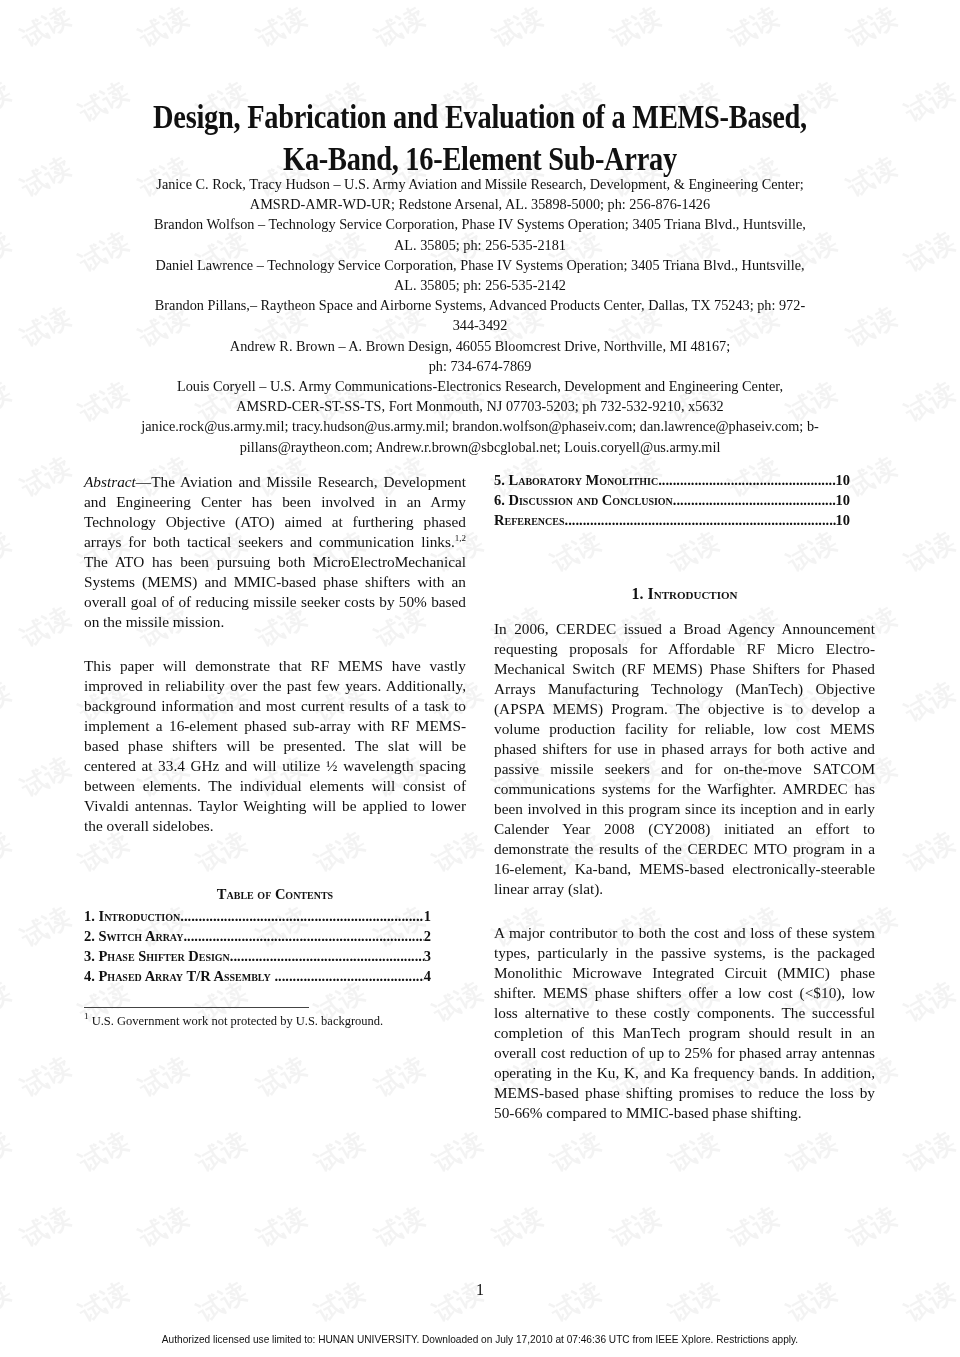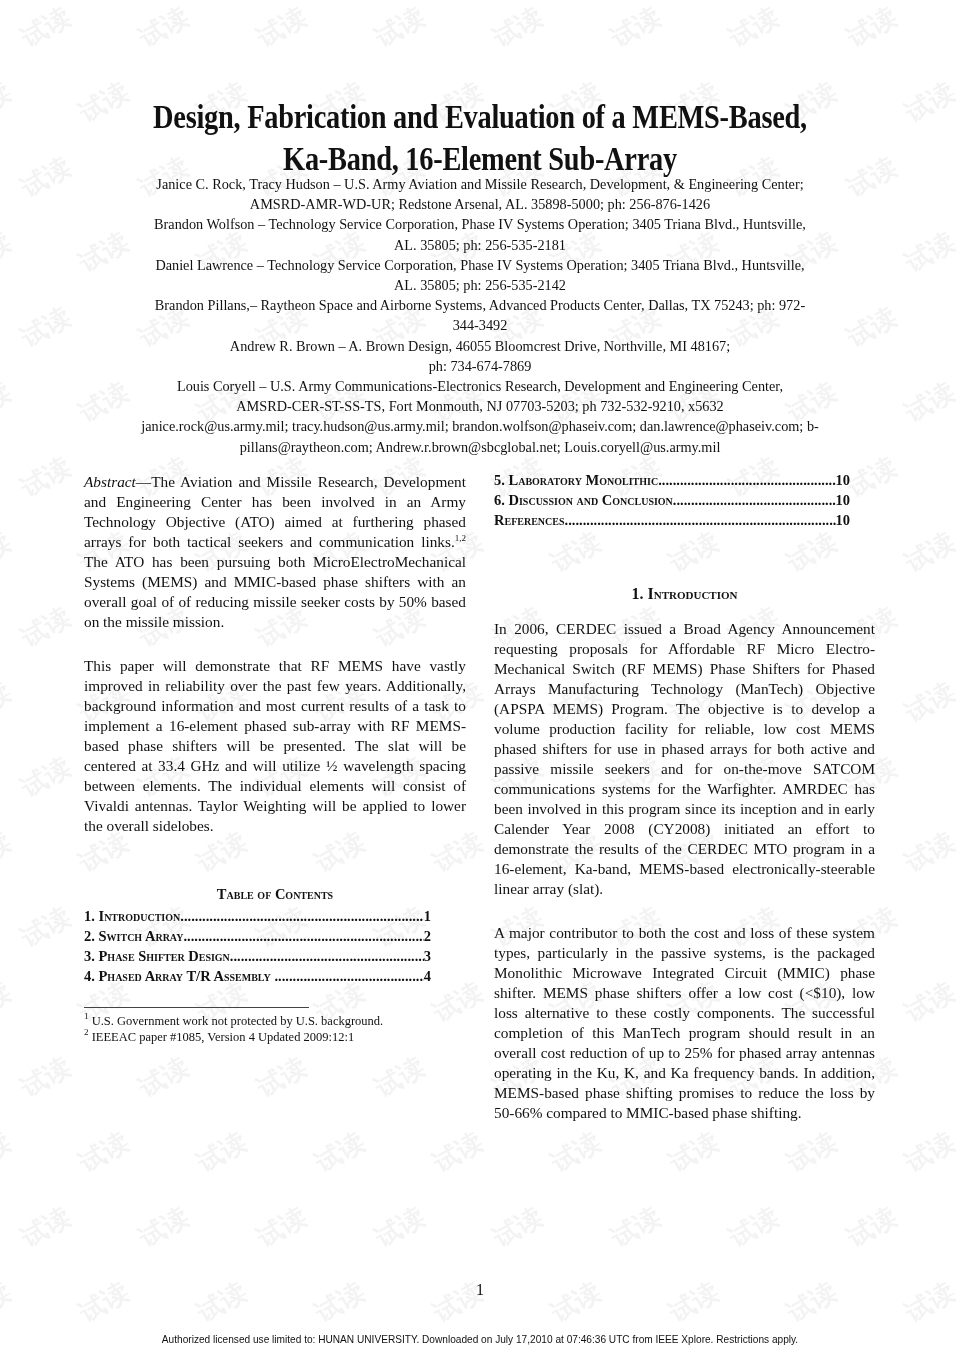--- a/index.html
+++ b/index.html
@@ -247,21 +247,20 @@
       </div>
       <div class="toc-row">
         <span class="toc-label"><span>4.</span>&nbsp;<span class="sc">Phased Array T/R Assembly</span>&nbsp;</span>
         <span class="toc-dots"></span>
         <span class="toc-page">4</span>
       </div>
     </div>
 
     <div class="footnote-rule"></div>
     <div class="footnote"><sup>1</sup><span> U.S. Government work not protected by U.S. background.</span></div>
-    <div class="footnote"><sup>2</sup><span> IEEEAC paper #1085, Version 4 Updated 2009:12:1</span></div>
   </div>
 
   <div class="col col-right">
     <div class="toc-right">
       <div class="toc-row">
         <span class="toc-label"><span>5.</span>&nbsp;<span class="sc">Laboratory Monolithic</span></span>
         <span class="toc-dots"></span>
         <span class="toc-page">10</span>
       </div>
       <div class="toc-row">

